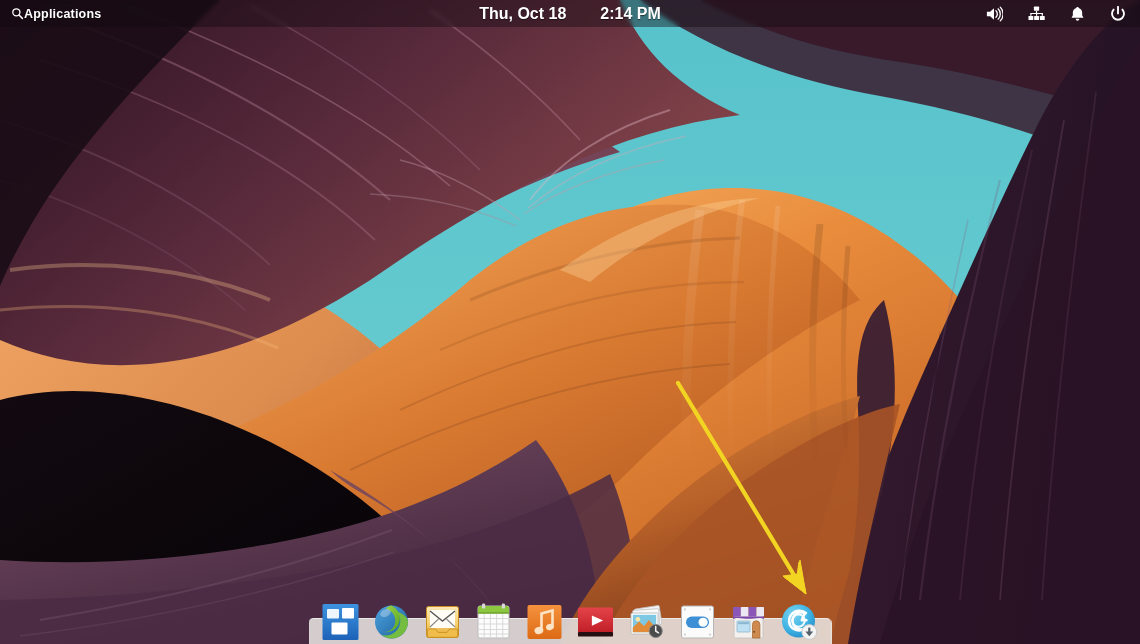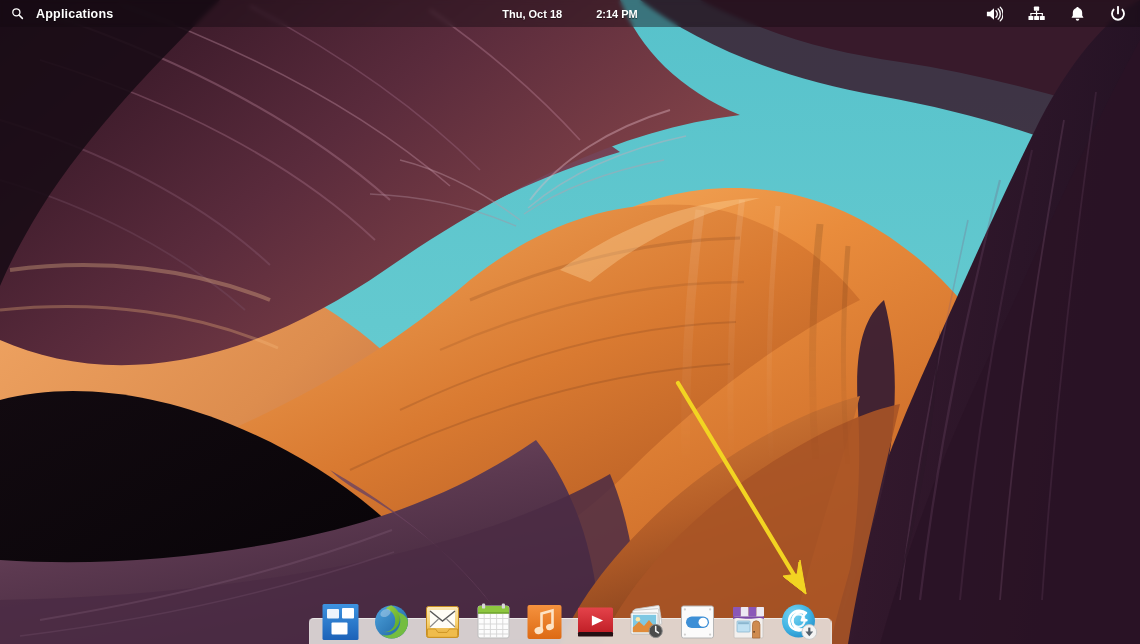--- a/index.html
+++ b/index.html
@@ -23,35 +23,35 @@
   #panel {
     position: absolute; top: 0; left: 0;
     width: 1140px; height: 27px;
     background: rgba(18,10,16,0.42);
     display: flex; align-items: center;
     color: #ffffff;
     z-index: 40;
     -webkit-backdrop-filter: blur(2px);
     backdrop-filter: blur(2px);
   }
-  #panel-left { display: flex; align-items: center; gap: 12px; padding-left: 11px; }
+  #panel-left { display: flex; align-items: center; gap: 0; padding-left: 11px; }
   #applications-label {
     font-size: 12.5px; font-weight: bold; letter-spacing: .2px;
     color: #ffffff; text-shadow: 0 1px 1px rgba(0,0,0,.55);
     cursor: default;
   }
   .panel-icon { display: inline-flex; align-items: center; justify-content: center; }
   #panel-center {
     position: absolute; left: 0; right: 0; top: 0; height: 27px;
     display: flex; align-items: center; justify-content: center; gap: 34px;
     pointer-events: none;
   }
   #panel-center > * { pointer-events: auto; }
   .clock-text {
-    font-size: 11px; font-weight: bold; color: #ffffff;
+    font-size: 16px; font-weight: bold; color: #ffffff;
     text-shadow: 0 1px 1px rgba(0,0,0,.55);
   }
   #panel-right {
     position: absolute; right: 0; top: 0; height: 27px;
     display: flex; align-items: center; gap: 25px; padding-right: 14px;
   }
 
   
   #annotation { position: absolute; inset: 0; z-index: 35; pointer-events: none; }
 

